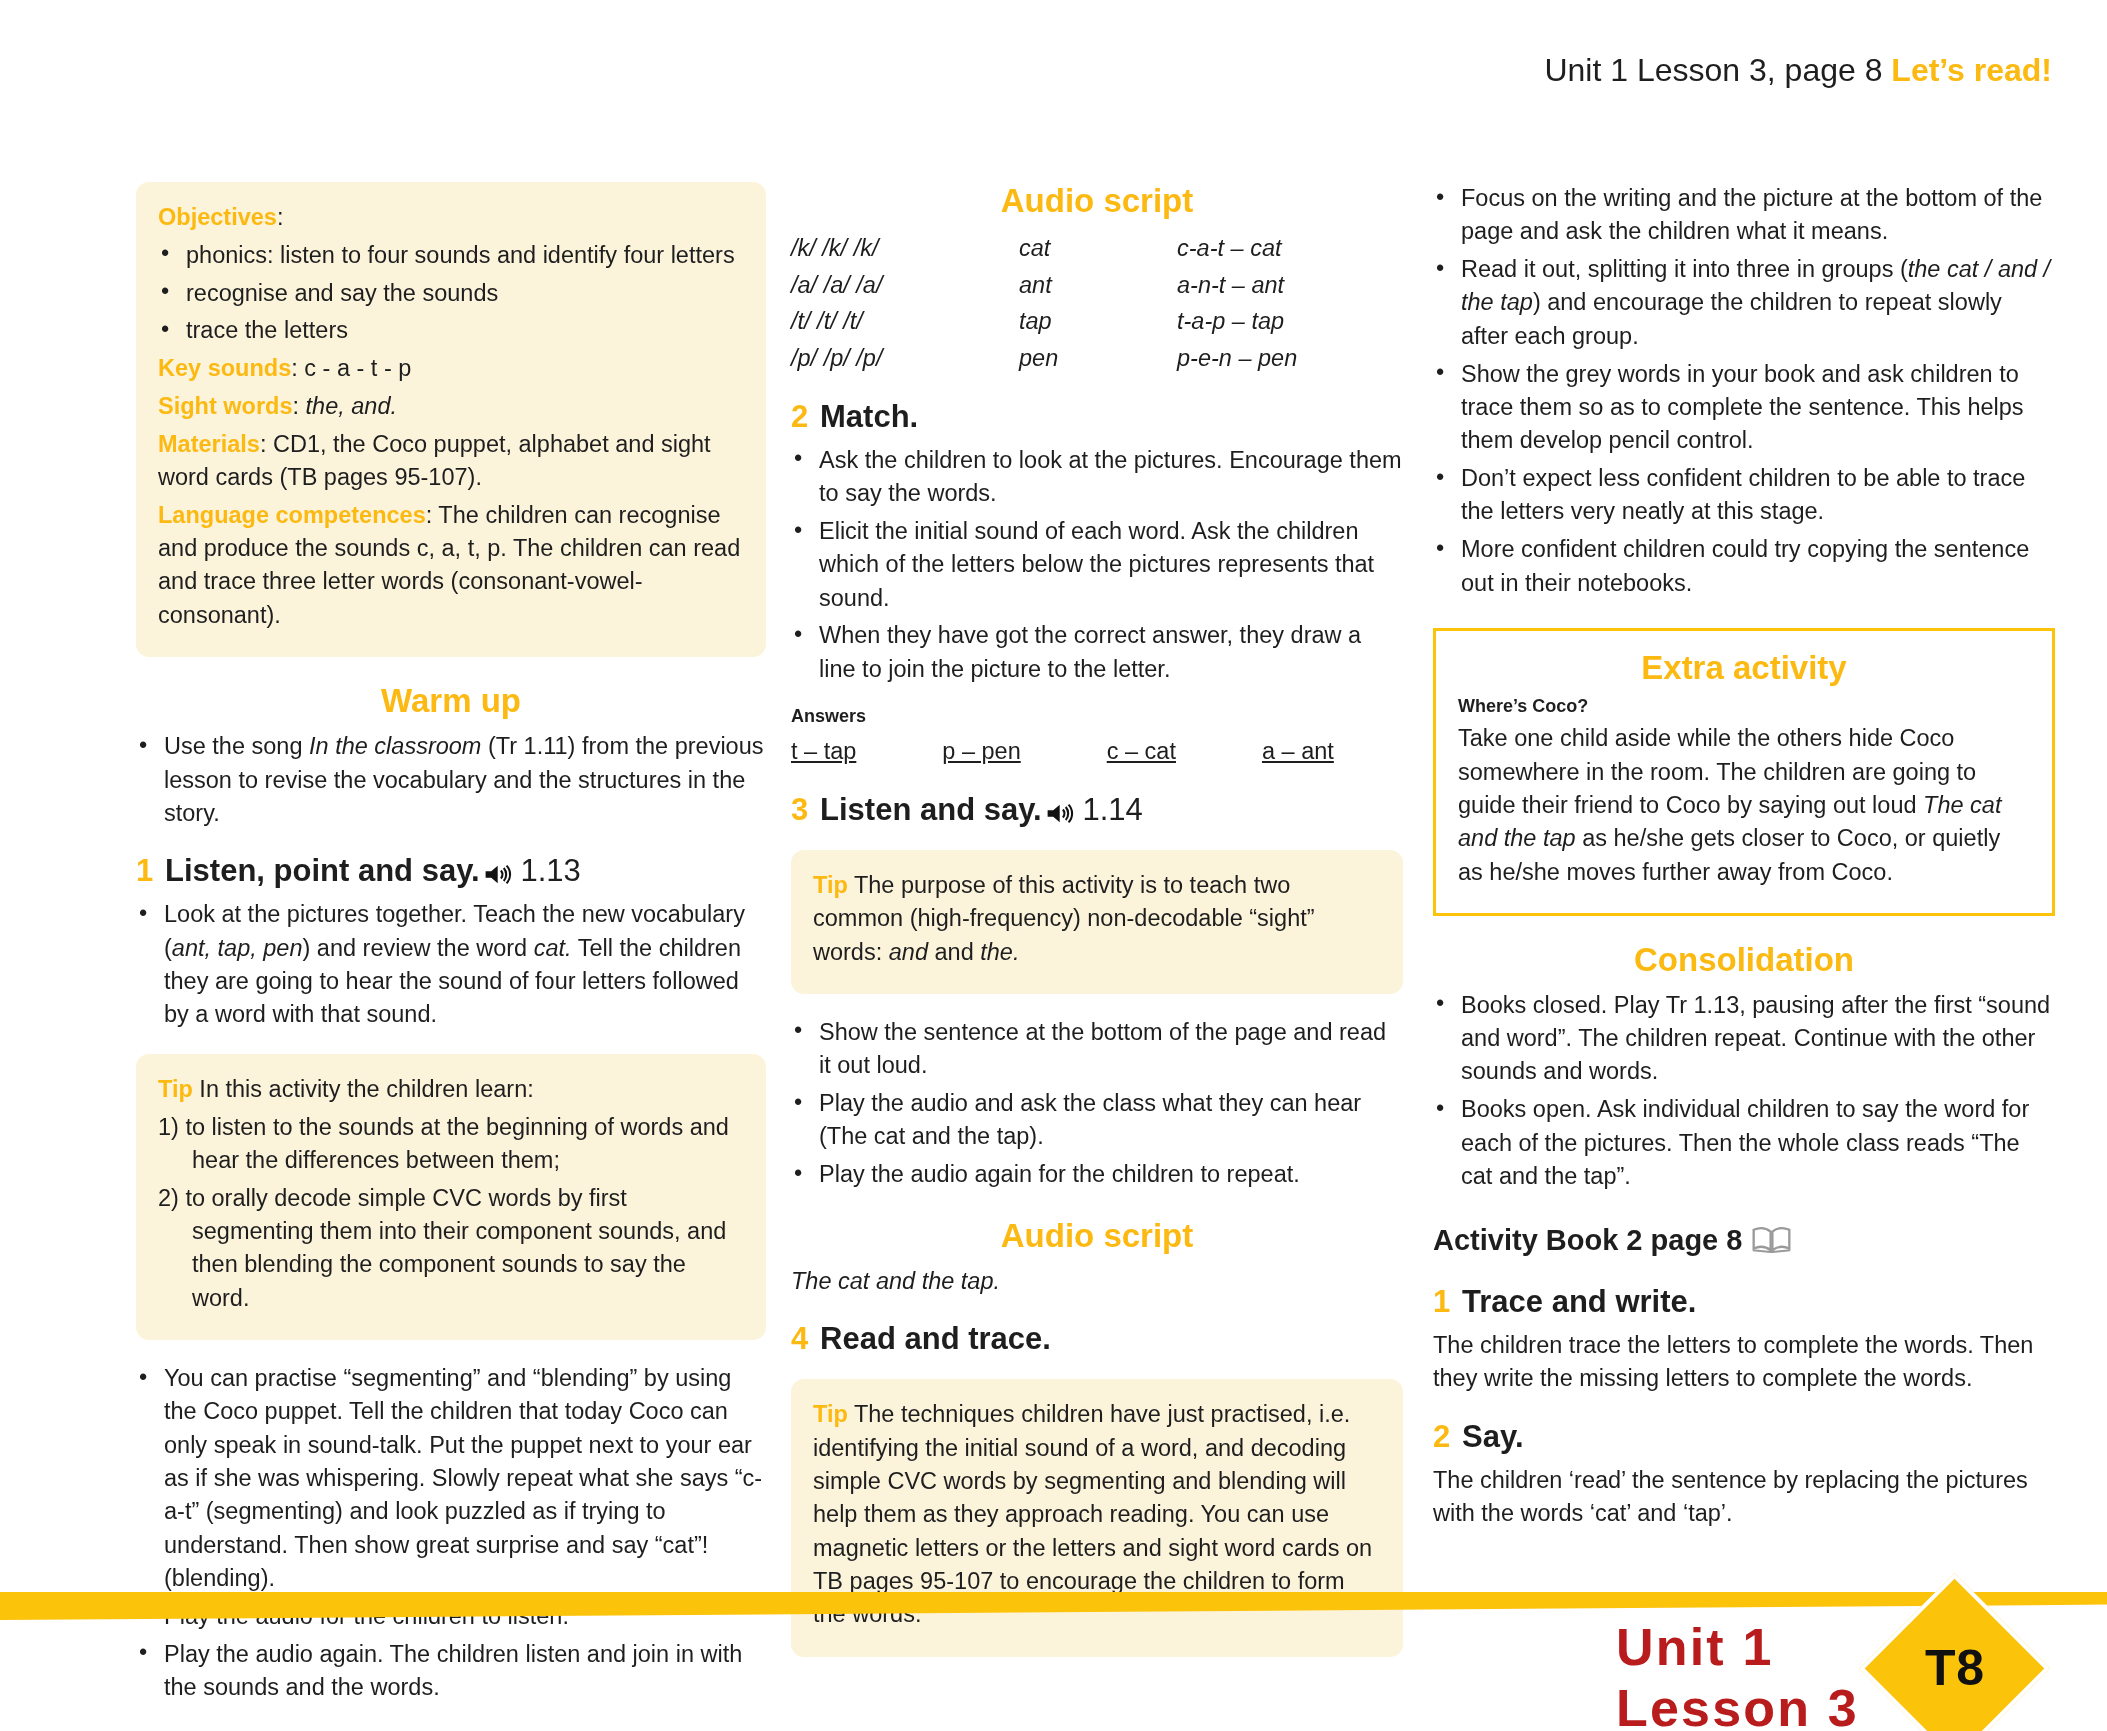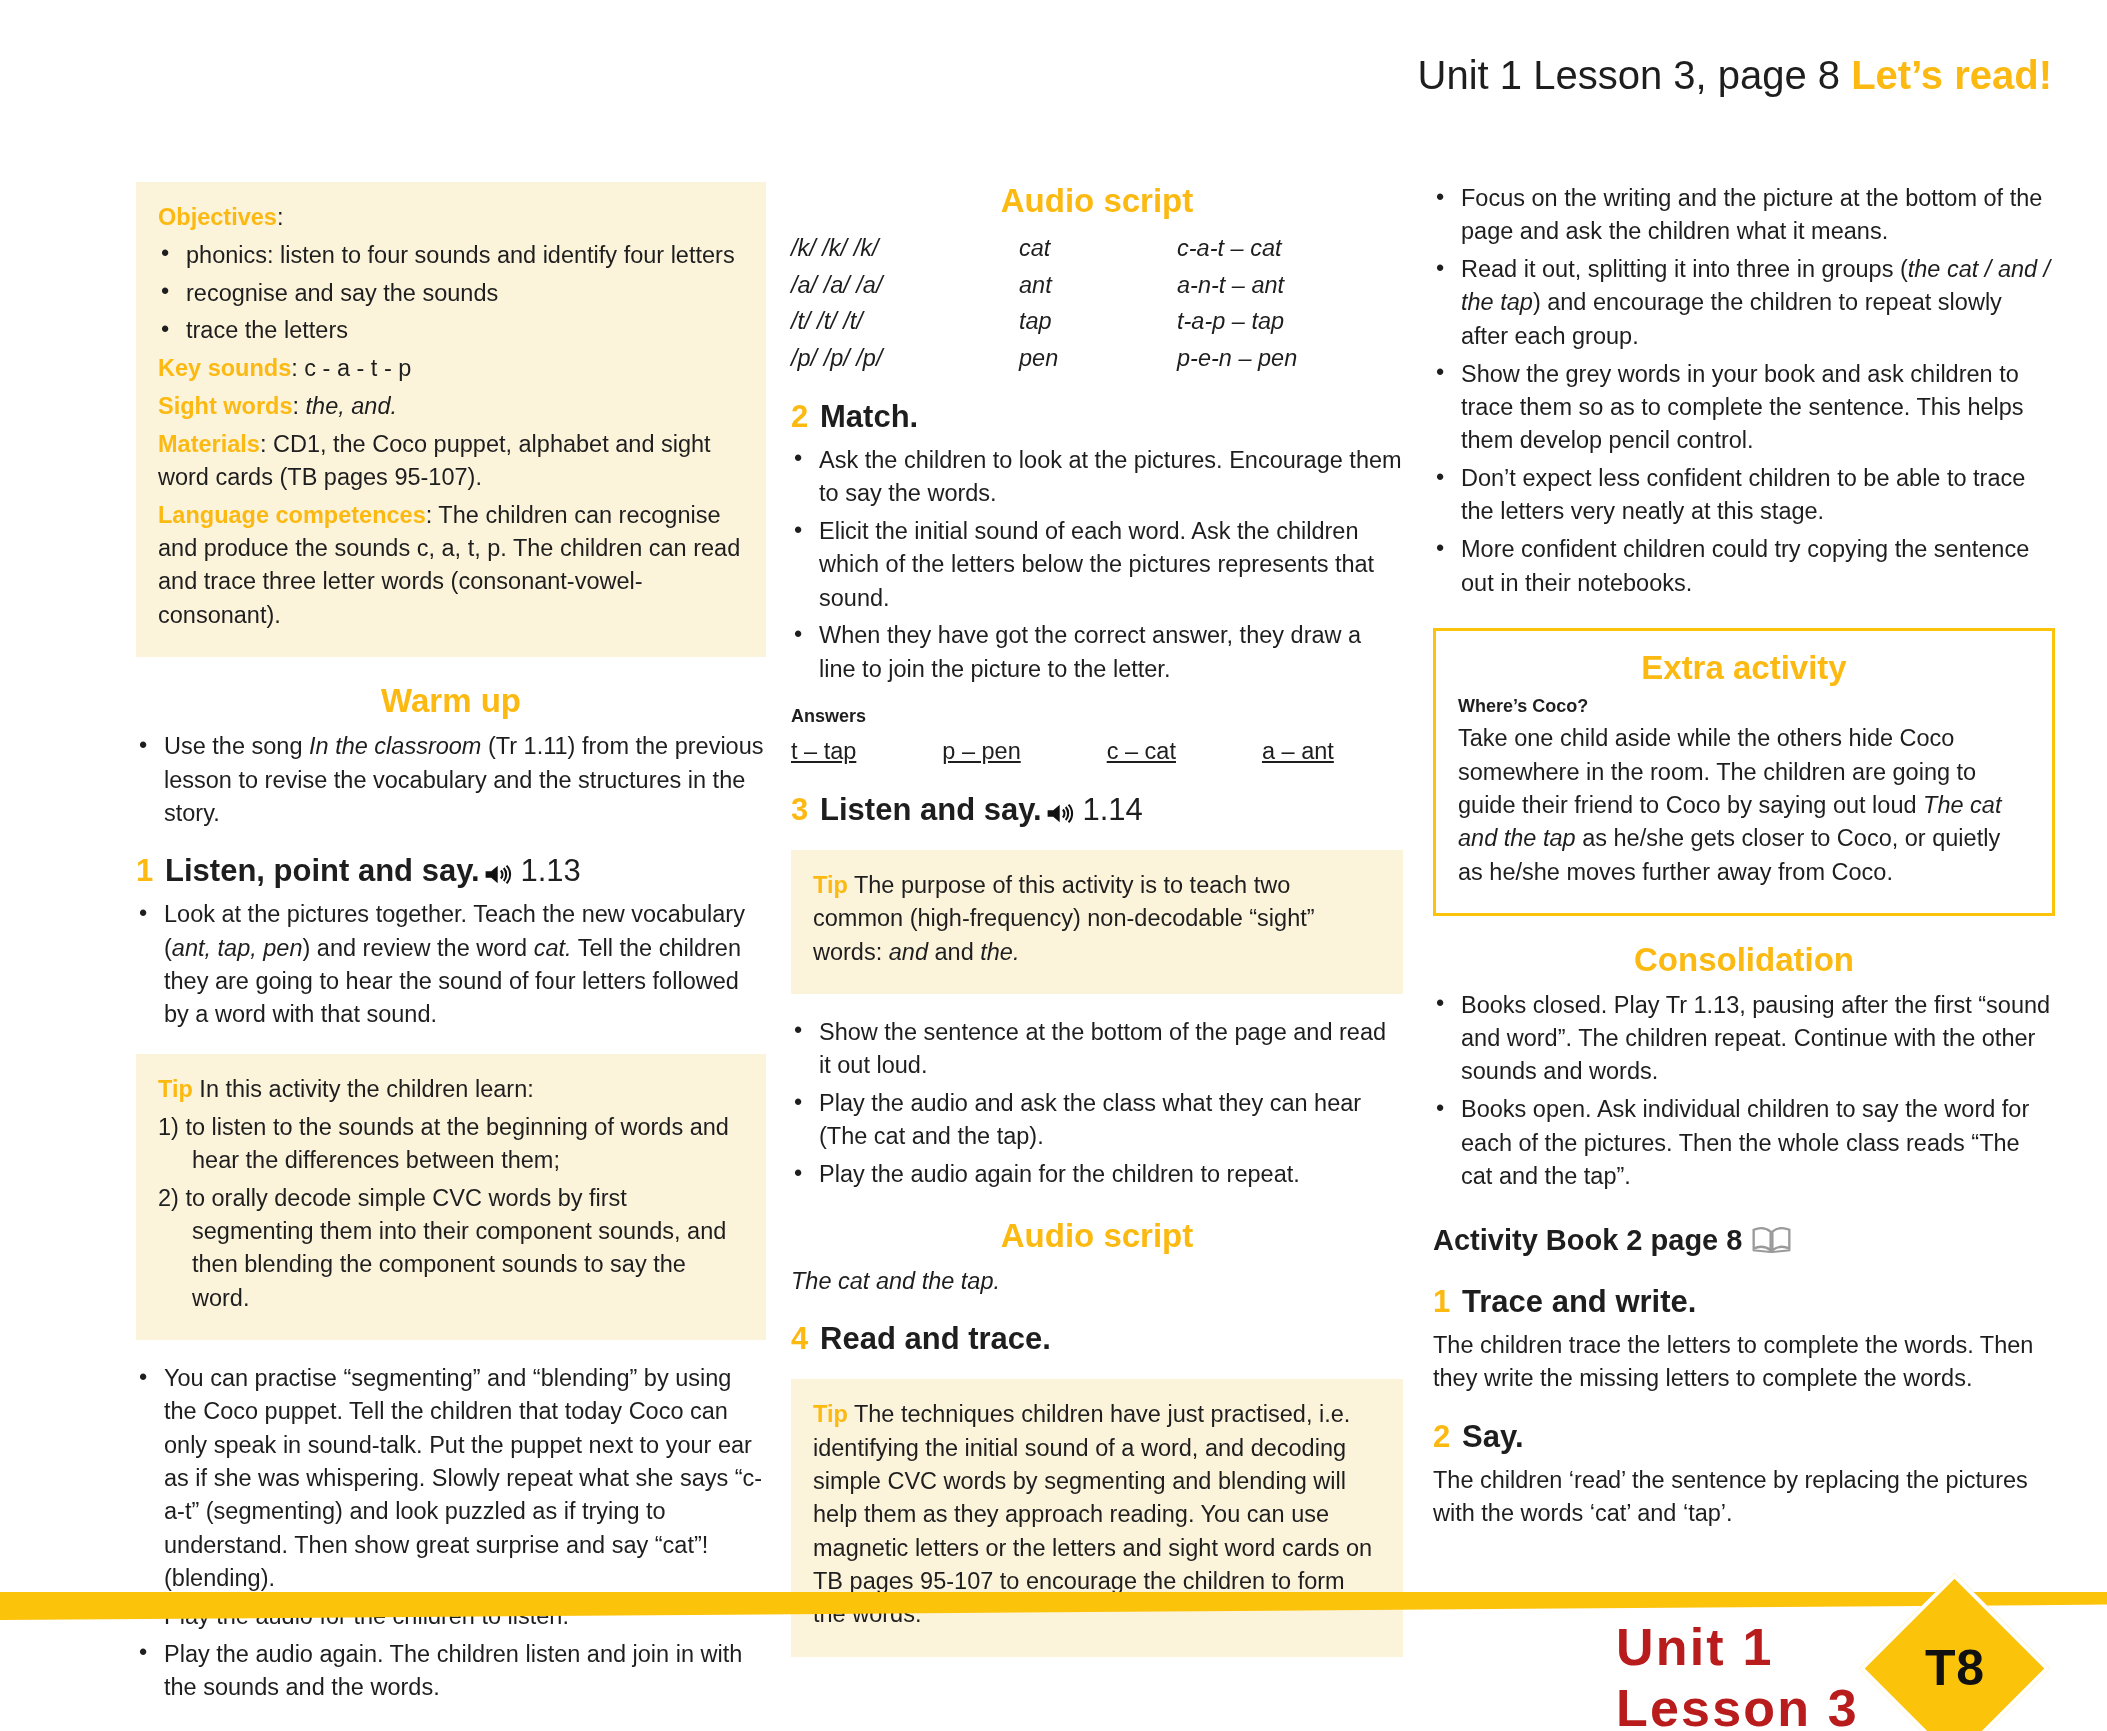--- a/index.html
+++ b/index.html
@@ -3,31 +3,31 @@
 <meta charset="utf-8">
 <style>
   html,body{margin:0;padding:0;}
   body{
     width:2108px;height:1731px;position:relative;overflow:hidden;
     background:#ffffff;color:#1e1e1e;
     font-family:"Liberation Sans", sans-serif;
     font-size:23.5px;line-height:1.42;
   }
   
-  .page-title{position:absolute;top:53px;right:56px;font-size:40px;line-height:1.1;white-space:nowrap;}
+  .page-title{position:absolute;top:53px;right:56px;font-size:32px;line-height:1.1;white-space:nowrap;}
   .page-title .t-black{color:#1e1e1e;font-weight:400;}
   .page-title .t-yellow{color:#fbb911;font-weight:700;}
   
   .col{position:absolute;top:182px;}
   #col-left{left:136px;width:630px;}
   #col-middle{left:791px;width:612px;}
   #col-right{left:1433px;width:622px;}
   .col > :first-child{margin-top:0;}
   
-  .box{background:#fcf3db;padding:19px 22px 20.6px 22px;margin:22px 0;}
+  .box{background:#fcf3db;padding:19px 22px 20.6px 22px;margin:22px 0;border-radius:13px;}
   .sec-h{color:#fbb911;font-weight:700;font-size:33px;margin:25px 0 10.3px 0;line-height:1.15;text-align:center;}
   .sub-h{color:#1e1e1e;font-weight:700;font-size:18px;margin:17.7px 0 5.9px 0;}
   .act-h{font-size:31px;font-weight:700;margin:22px 0 8.8px 0;line-height:1.2;}
   .act-h .num{color:#fbb911;margin-right:11.8px;}
   .act-h .track{font-weight:400;}
   .para{margin:0 0 4.4px 0;}
   .para.bullet{position:relative;padding-left:28px;}
   .para.bullet .dot{position:absolute;left:2.9px;top:-1.5px;}
   .para.hang{padding-left:34px;text-indent:-34px;}
   .lab{color:#fbb911;font-weight:700;}

